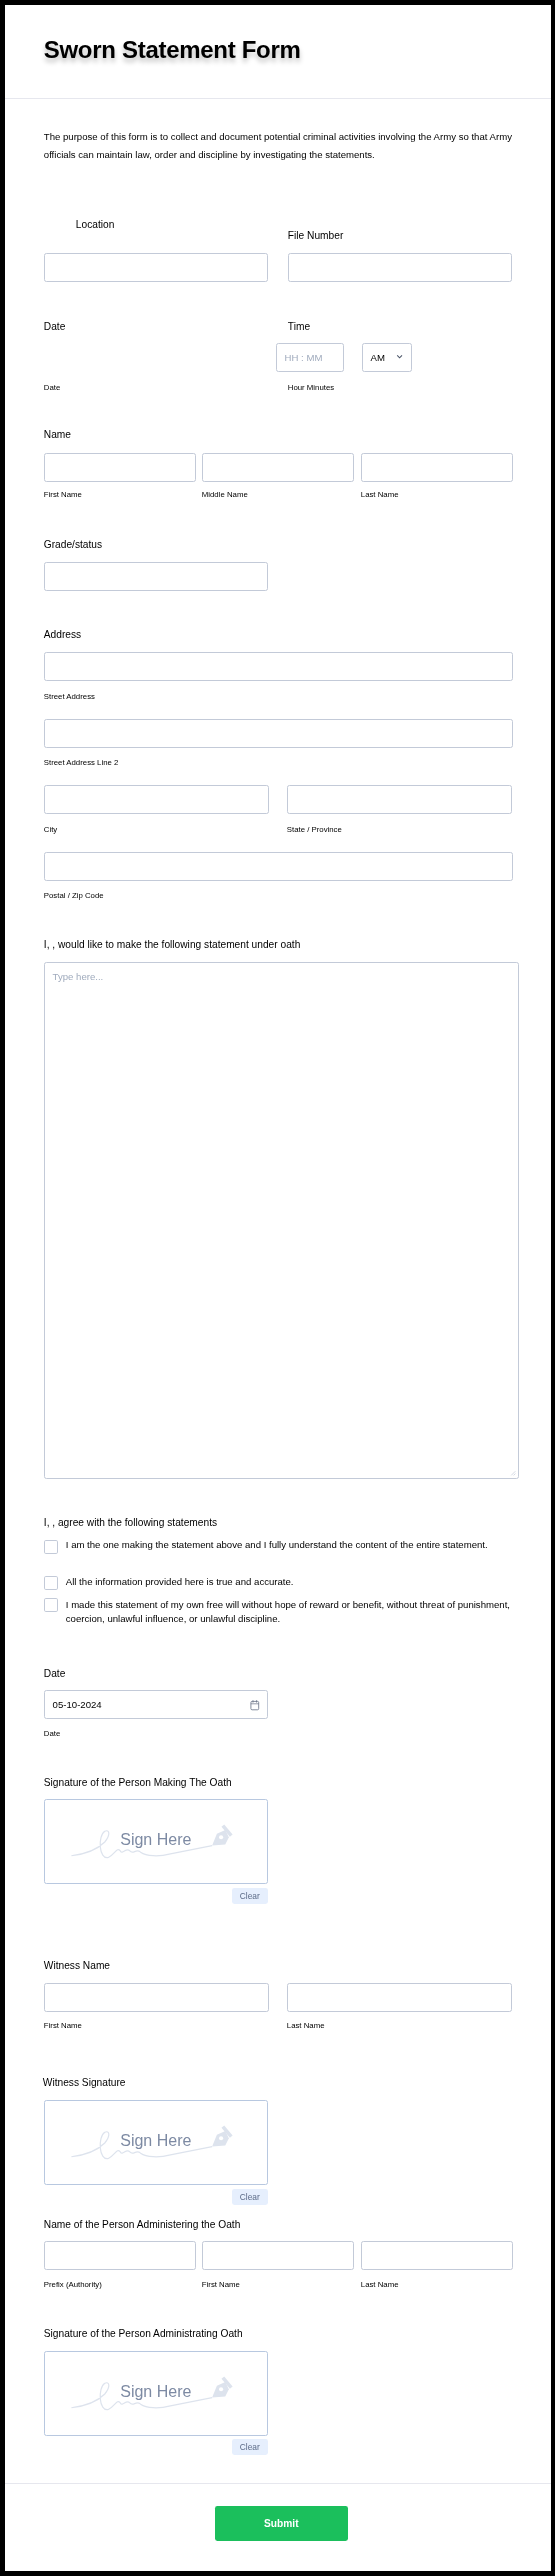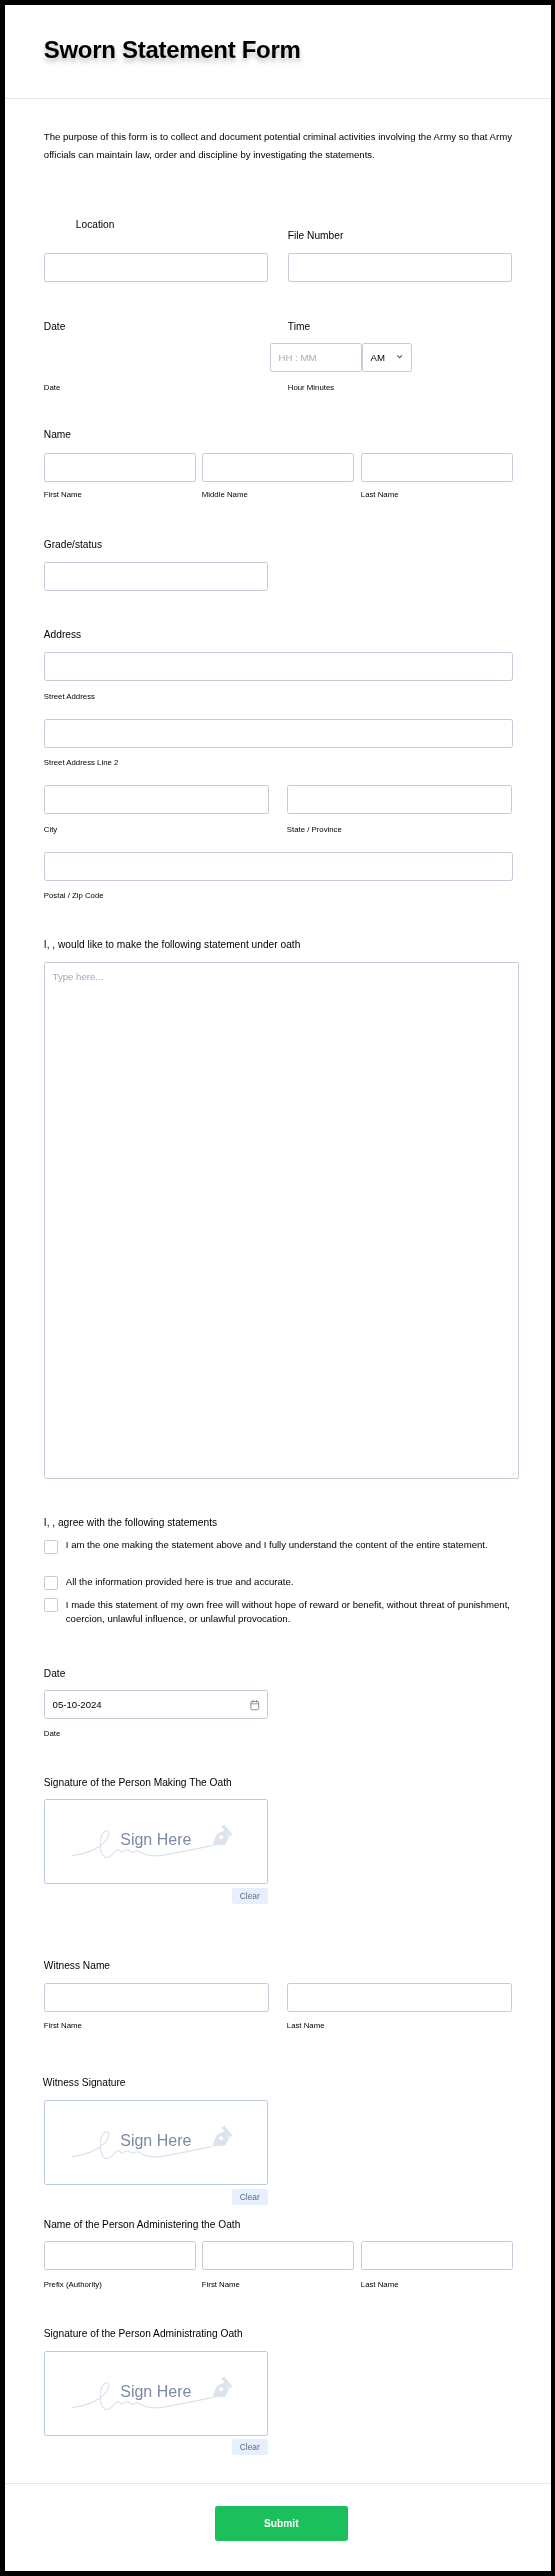--- a/index.html
+++ b/index.html
@@ -41,21 +41,21 @@
 
   <div class="abs label" style="left:39px;top:214px;margin-left:32px;">Location</div>
   <div class="abs input" style="left:39px;top:248px;width:224px;"></div>
   <div class="abs label" style="left:283px;top:225px;">File Number</div>
   <div class="abs input" style="left:283px;top:248px;width:224px;"></div>
 
   <div class="abs label" style="left:39px;top:316px;">Date</div>
   <div class="abs sublabel" style="left:39px;top:378px;">Date</div>
 
   <div class="abs label" style="left:283px;top:316px;">Time</div>
-  <div class="abs input" style="left:265px;top:338px;width:92px;text-decoration:underline;">
+  <div class="abs input" style="left:271px;top:338px;width:68px;text-decoration:underline;">
     <span class="ph">HH : MM</span>
   </div>
   <div class="abs input" style="left:357px;top:338px;width:50px;">
     <span class="val ampm" style="top:7.8px;">AM</span>
     <svg class="chev" viewBox="0 0 12 12">
         <polyline points="2,4 6,8 10,4" fill="none" stroke="#4b5568" stroke-width="1.8"></polyline>
       </svg>
   </div>
   <div class="abs sublabel" style="left:283px;top:378px;">Hour Minutes</div>
 
@@ -90,21 +90,21 @@
         <line x1="6" y1="9" x2="9" y2="6" stroke="#b8c2d3" stroke-width="1"></line>
       </svg>
   </div>
 
   <div class="abs label" style="left:39px;top:1512px;">I, , agree with the following statements</div>
   <div class="abs cb" style="left:39px;top:1535px;"></div>
   <div class="abs cb-text" style="left:61px;top:1533px;">I am the one making the statement above and I fully understand the content of the entire statement.</div>
   <div class="abs cb" style="left:39px;top:1571px;"></div>
   <div class="abs cb-text" style="left:61px;top:1570px;">All the information provided here is true and accurate.</div>
   <div class="abs cb" style="left:39px;top:1593px;"></div>
-  <div class="abs cb-text" style="left:61px;top:1593px;">I made this statement of my own free will without hope of reward or benefit, without threat of punishment, coercion, unlawful influence, or unlawful provocation.</div>
+  <div class="abs cb-text" style="left:61px;top:1593px;">I made this statement of my own free will without hope of reward or benefit, without threat of punishment, coercion, unlawful influence, or unlawful discipline.</div>
 
   <div class="abs label" style="left:39px;top:1663px;">Date</div>
   <div class="abs input" style="left:39px;top:1685px;width:224px;">
     <span class="val">05-10-2024</span>
     <svg class="cal-icon" viewBox="0 0 16 20">
         <rect x="1.5" y="4" width="13" height="14" rx="2" fill="none" stroke="#6b7489" stroke-width="1.4"></rect>
         <line x1="5" y1="2" x2="5" y2="6" stroke="#6b7489" stroke-width="1.4"></line>
         <line x1="11" y1="2" x2="11" y2="6" stroke="#6b7489" stroke-width="1.4"></line>
         <line x1="1.5" y1="8" x2="14.5" y2="8" stroke="#6b7489" stroke-width="1.2"></line>
       </svg>

